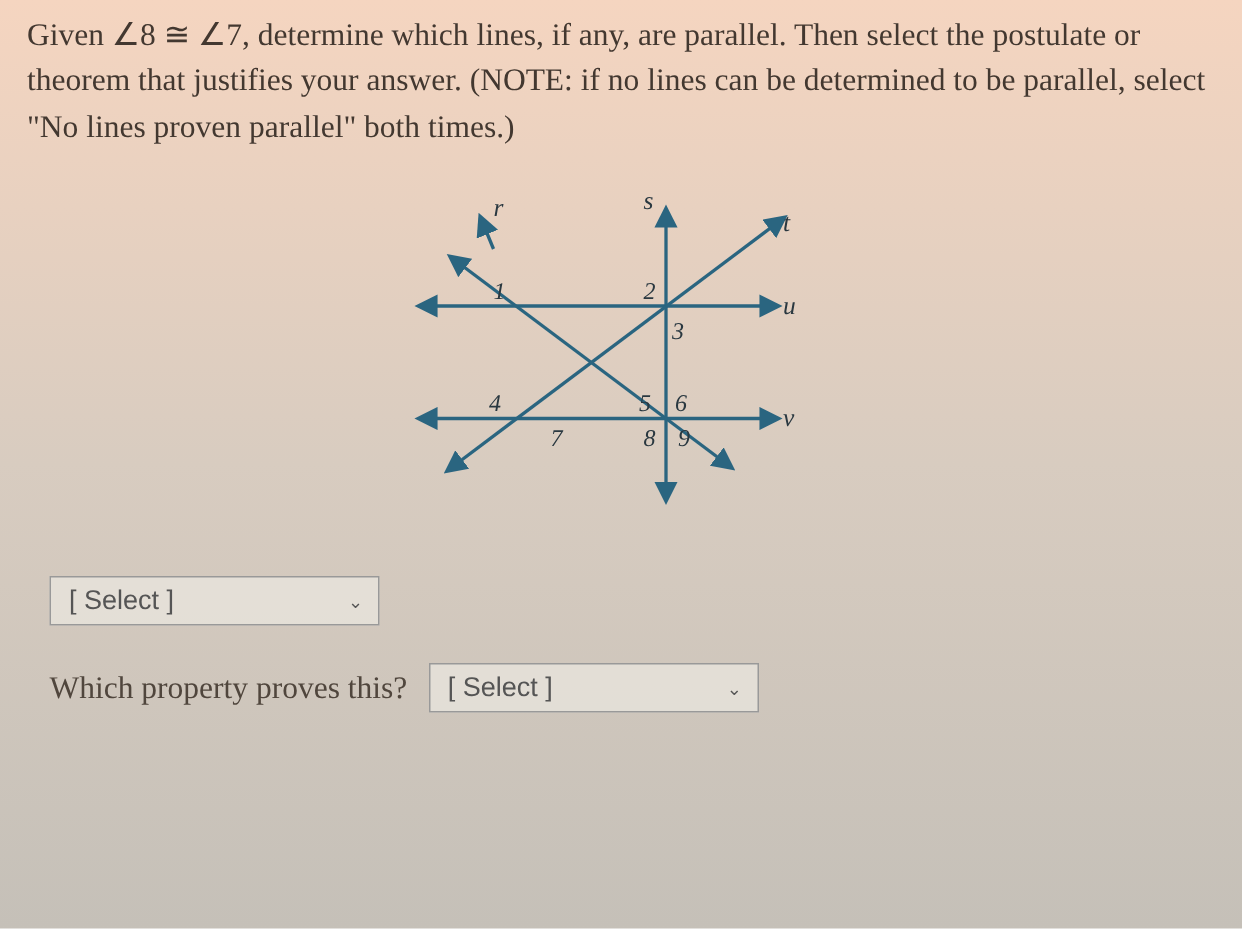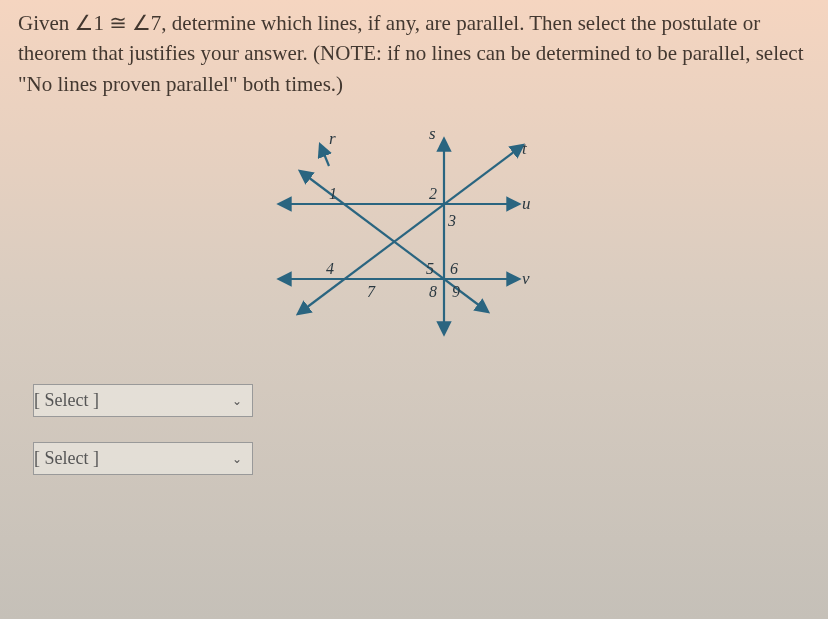--- a/index.html
+++ b/index.html
@@ -34,40 +34,40 @@
       display: flex;
       align-items: center;
       font-size: 21px;
       margin: 15px 0 25px 15px;
       color: #50463d;
     }
     .answer-row .label { margin-right: 14px; }
     .select-box {
       border: 1px solid #999;
       background: rgba(235,232,225,0.7);
-      padding: 5px 34px 5px 0;
+      padding: 5px 34px 5px 12px;
       font-size: 18px;
       color: #555;
       min-width: 220px;
       position: relative;
-      font-family: Liberation Serif, serif;
+      font-family: Liberation Sans, sans-serif;
     }
     .select-box .chev {
       position: absolute;
       right: 10px;
       top: 50%;
       transform: translateY(-50%);
       font-size: 12px;
       color: #555;
     }
   </style>
 </head>
 <body>
 
-<div class="question-text">Given ∠1 ≅ ∠7, determine which lines, if any, are parallel. Then select the postulate or theorem that justifies your answer. (NOTE: if no lines can be determined to be parallel, select "No lines proven parallel" both times.)</div>
+<div class="question-text">Given ∠8 ≅ ∠7, determine which lines, if any, are parallel. Then select the postulate or theorem that justifies your answer. (NOTE: if no lines can be determined to be parallel, select "No lines proven parallel" both times.)</div>
 
 <div class="diagram-area">
   <svg class="diagram" viewBox="0 0 320 240">
     <defs>
       <marker id="arr" viewBox="0 0 10 10" refX="5" refY="5" markerWidth="7" markerHeight="7" orient="auto-start-reverse">
         <path d="M 0 0 L 10 5 L 0 10 z" fill="#2a6580"></path>
       </marker>
     </defs>
 
     <line x1="30" y1="90" x2="260" y2="90" marker-start="url(#arr)" marker-end="url(#arr)"></line>
@@ -100,17 +100,18 @@
 </div>
 
 <div class="answer-row">
   <div class="select-box">
     <span>[ Select ]</span>
     <span class="chev">⌄</span>
   </div>
 </div>
 
 <div class="answer-row">
+  <span class="label">Which property proves this?</span>
   <div class="select-box">
     <span>[ Select ]</span>
     <span class="chev">⌄</span>
   </div>
 </div>
 
 </body></html>

